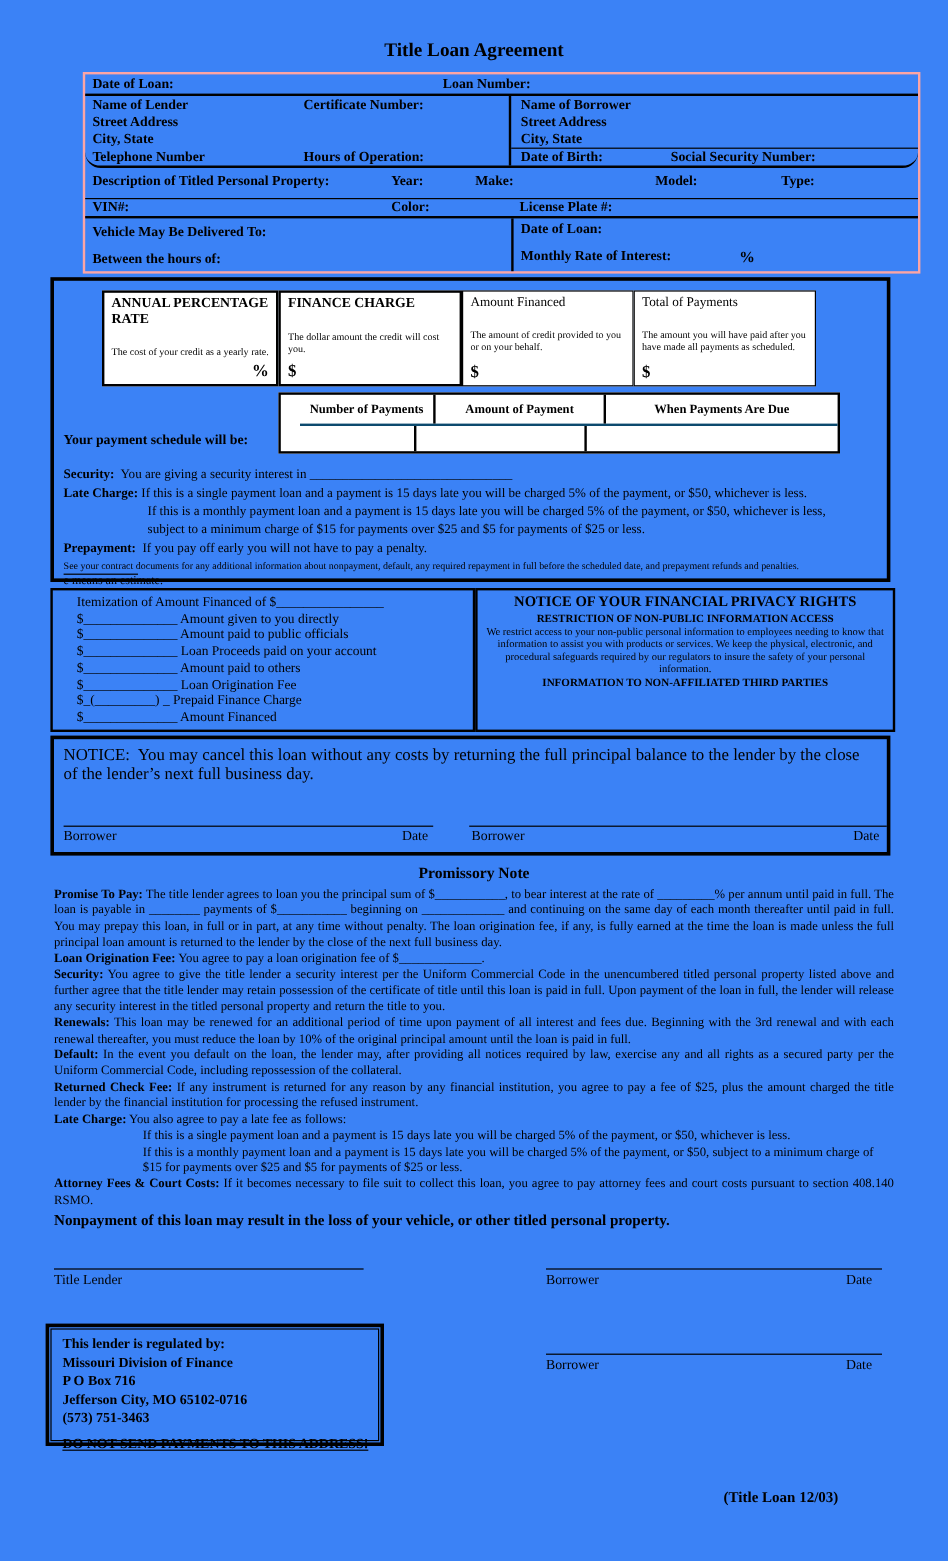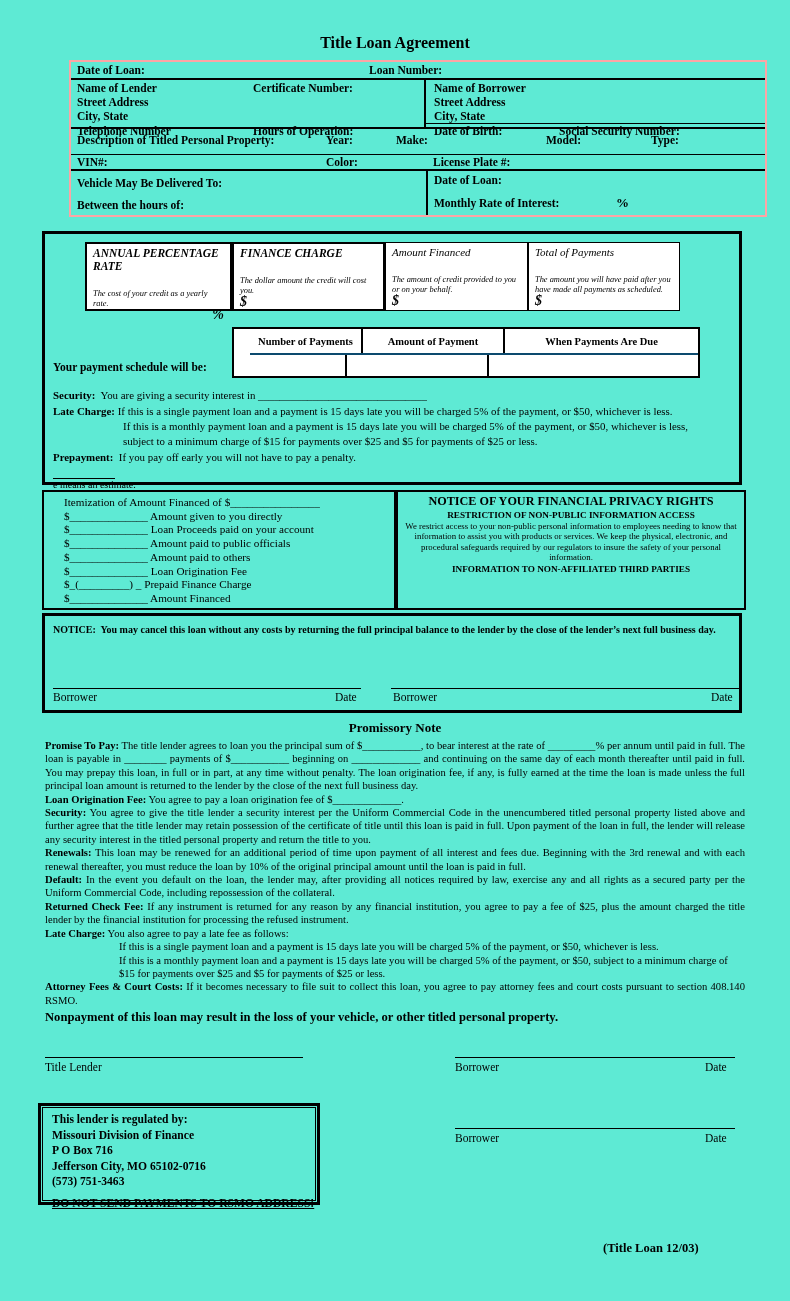--- a/index.html
+++ b/index.html
@@ -1,42 +1,42 @@
 <!DOCTYPE html>
 <html><head>
 <meta charset="utf-8">
 <style>
   * { box-sizing: border-box; margin: 0; padding: 0; }
   body { margin: 0; background: #ffffff; }
   .page {
     position: relative; width: 790px; height: 1301px;
-    background: #5eead4; color: #000;
+    background: #3b82f6; color: #000;
     font-family: "Liberation Serif", serif;
     overflow: hidden;
   }
   .abs { position: absolute; }
   .lbl { font-weight: bold; font-size: 11.5px; white-space: nowrap; }
   .doc-title { position: absolute; top: 34px; left: 0; width: 100%; text-align: center; font-weight: bold; font-size: 16px; }
 
   
   .hdr { position: absolute; left: 45px; top: 60px; width: 698px; border: 2px solid #fca5a5; margin-left: 24px; }
   .hrow { position: relative; }
   .hrow1 { height: 18px; border-bottom: 2px solid #000; }
-  .hrow2 { height: 49px; border-bottom: 2px solid #000; }
+  .hrow2 { height: 60px; border-bottom: 2px solid #000; border-radius: 13px; }
   .lender-cell { position: absolute; left: 0; top: 0; width: 355px; height: 100%; border-right: 2px solid #000; }
   .borrower-cell { position: absolute; left: 355px; top: 0; right: 0; height: 100%; }
   .hrow3 { height: 26px; border-bottom: 1px solid #000; }
   .hrow4 { height: 16px; border-bottom: 2px solid #000; }
   .hrow5 { height: 44px; }
   .vdiv { position: absolute; left: 355px; top: 0; bottom: 0; border-left: 2px solid #000; }
   .thinline { border-top: 1px solid #000; height: 0; }
 
   
   .tila { position: absolute; left: 42px; top: 231px; width: 700px; height: 254px; border: 3px solid #000; }
-  .fedcell { position: absolute; top: 8px; height: 69px; display: flex; flex-direction: column; padding: 3px 6px; background: #fff; font-style: italic; }
+  .fedcell { position: absolute; top: 8px; height: 80px; display: flex; flex-direction: column; padding: 3px 6px; background: #fff; }
   .fed-thick { border: 2px solid #000; }
   .fed-thin { border: 1px solid #000; }
   .fed-title-b { font-weight: bold; font-size: 11.5px; line-height: 13px; }
   .fed-title-n { font-size: 11px; line-height: 13px; }
   .fed-desc { font-size: 8.4px; line-height: 9.6px; margin-top: 16px; }
   .fed-unit { margin-top: auto; font-weight: bold; font-size: 14px; line-height: 14px; }
   .sched { position: absolute; left: 187px; top: 93px; border: 2px solid #000; background: #fff; }
   .srow { display: flex; }
   .shead { border-bottom: 2px solid #0c4a6e; margin-left: 16px; }
   .scell { border-right: 2px solid #000; height: 24px; display: flex; align-items: center; justify-content: center; font-weight: bold; font-size: 10.5px; }
@@ -48,21 +48,21 @@
   
   .itemize { position: absolute; left: 42px; top: 490px; width: 354px; height: 120px; border: 2px solid #000; padding: 4px 20px; }
   .itemize .row { font-size: 11.2px; line-height: 13.7px; white-space: pre; }
   .privacy { position: absolute; left: 396px; top: 490px; width: 350px; height: 120px; border: 2px solid #000; padding: 2px 6px; text-align: center; }
   .privacy-title { font-weight: bold; font-size: 12.2px; line-height: 15px; }
   .privacy-sub { font-weight: bold; font-size: 9.2px; line-height: 11px; margin-top: 1px; }
   .privacy-text { font-size: 8.8px; line-height: 10.4px; }
 
   
   .cancelbox { position: absolute; left: 42px; top: 613px; width: 700px; height: 100px; border: 3px solid #000; }
-  .cancel-text { padding: 6px 8px; font-weight: bold; font-size: 10px; line-height: 16px; }
+  .cancel-text { padding: 6px 8px; font-weight: normal; font-size: 14px; line-height: 16px; }
   .sigline { border-top: 1px solid #000; height: 0; position: absolute; }
   .siglabel { position: absolute; font-size: 11.5px; }
 
   
   .promissory { position: absolute; left: 45px; top: 720px; width: 700px; }
   .prom-head { text-align: center; font-weight: bold; font-size: 13px; margin-bottom: 3px; }
   .promissory p { font-size: 10.6px; line-height: 13.4px; text-align: justify; }
   .promissory p.indent { padding-left: 74px; text-align: left; }
   .nonpayment { font-weight: bold; font-size: 12.6px; margin-top: 3px; }
 
@@ -166,29 +166,30 @@
       <b>Security:</b>&nbsp; <span>You are giving a security interest in _______________________________</span>
     </div>
     <div class="abs tila-line" style="left:8px;top:171px">
       <b>Late Charge:</b> <span>If this is a single payment loan and a payment is 15 days late you will be charged 5% of the payment, or $50, whichever is less.</span>
     </div>
     <div class="abs tila-line" style="left:78px;top:186px">If this is a monthly payment loan and a payment is 15 days late you will be charged 5% of the payment, or $50, whichever is less,</div>
     <div class="abs tila-line" style="left:78px;top:201px">subject to a minimum charge of $15 for payments over $25 and $5 for payments of $25 or less.</div>
     <div class="abs tila-line" style="left:8px;top:217px">
       <b>Prepayment:</b>&nbsp; <span>If you pay off early you will not have to pay a penalty.</span>
     </div>
+    <div class="abs fineprint" style="left:8px;top:233px">See your contract documents for any additional information about nonpayment, default, any required repayment in full before the scheduled date, and prepayment refunds and penalties.</div>
     <div class="abs thinline" style="left:8px;top:244px;width:62px"></div>
     <div class="abs" style="left:8px;top:245px;font-size:10px">e means an estimate.</div>
   </div>
 
   <div class="itemize">
     <div class="row">Itemization of Amount Financed of $________________</div>
     <div class="row">$______________ Amount given to you directly</div>
+    <div class="row">$______________ Amount paid to public officials</div>
     <div class="row">$______________ Loan Proceeds paid on your account</div>
-    <div class="row">$______________ Amount paid to public officials</div>
     <div class="row">$______________ Amount paid to others</div>
     <div class="row">$______________ Loan Origination Fee</div>
     <div class="row">$_(_________) _ Prepaid Finance Charge</div>
     <div class="row">$______________ Amount Financed</div>
   </div>
 
   <div class="privacy">
     <div class="privacy-title">NOTICE OF YOUR FINANCIAL PRIVACY RIGHTS</div>
     <div class="privacy-sub">RESTRICTION OF NON-PUBLIC INFORMATION ACCESS</div>
     <div class="privacy-text">We restrict access to your non-public personal information to employees needing to know that information to assist you with products or services.  We keep the physical, electronic, and procedural safeguards required by our regulators to insure the safety of your personal information.</div>
@@ -228,21 +229,21 @@
   <span class="siglabel" style="left:455px;top:1061px">Borrower</span>
   <span class="siglabel" style="left:705px;top:1061px">Date</span>
 
   <div class="regbox">
     <div class="regbox-inner">
       <div class="regline">This lender is regulated by:</div>
       <div class="regline">Missouri Division of Finance</div>
       <div class="regline">P O Box 716</div>
       <div class="regline">Jefferson City, MO 65102-0716</div>
       <div class="regline">(573) 751-3463</div>
-      <div class="regwarn">DO NOT SEND PAYMENTS TO RSMO ADDRESS!</div>
+      <div class="regwarn">DO NOT SEND PAYMENTS TO THIS ADDRESS!</div>
     </div>
   </div>
 
   <div class="sigline" style="left:455px;top:1128px;width:280px"></div>
   <span class="siglabel" style="left:455px;top:1132px">Borrower</span>
   <span class="siglabel" style="left:705px;top:1132px">Date</span>
 
   <div class="footer-tag">(Title Loan 12/03)</div>
 
 </div>

